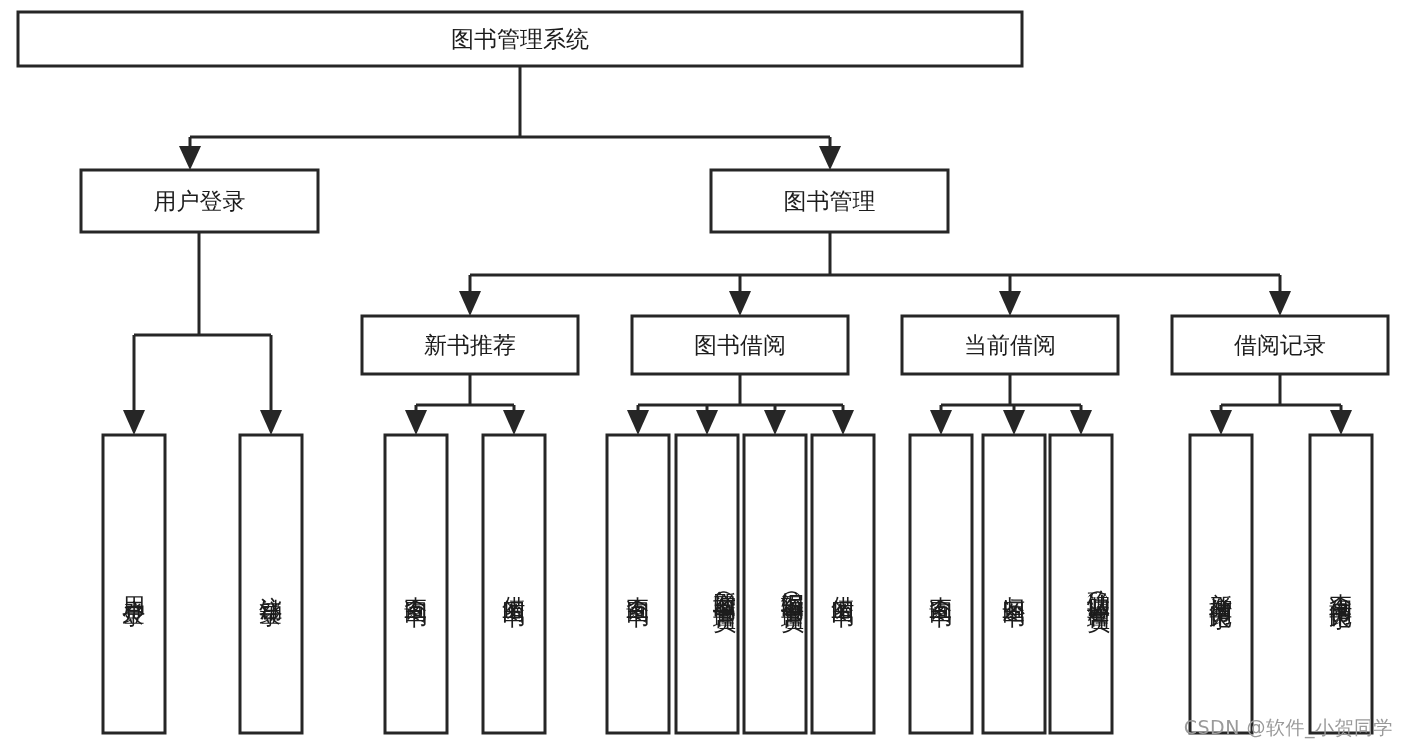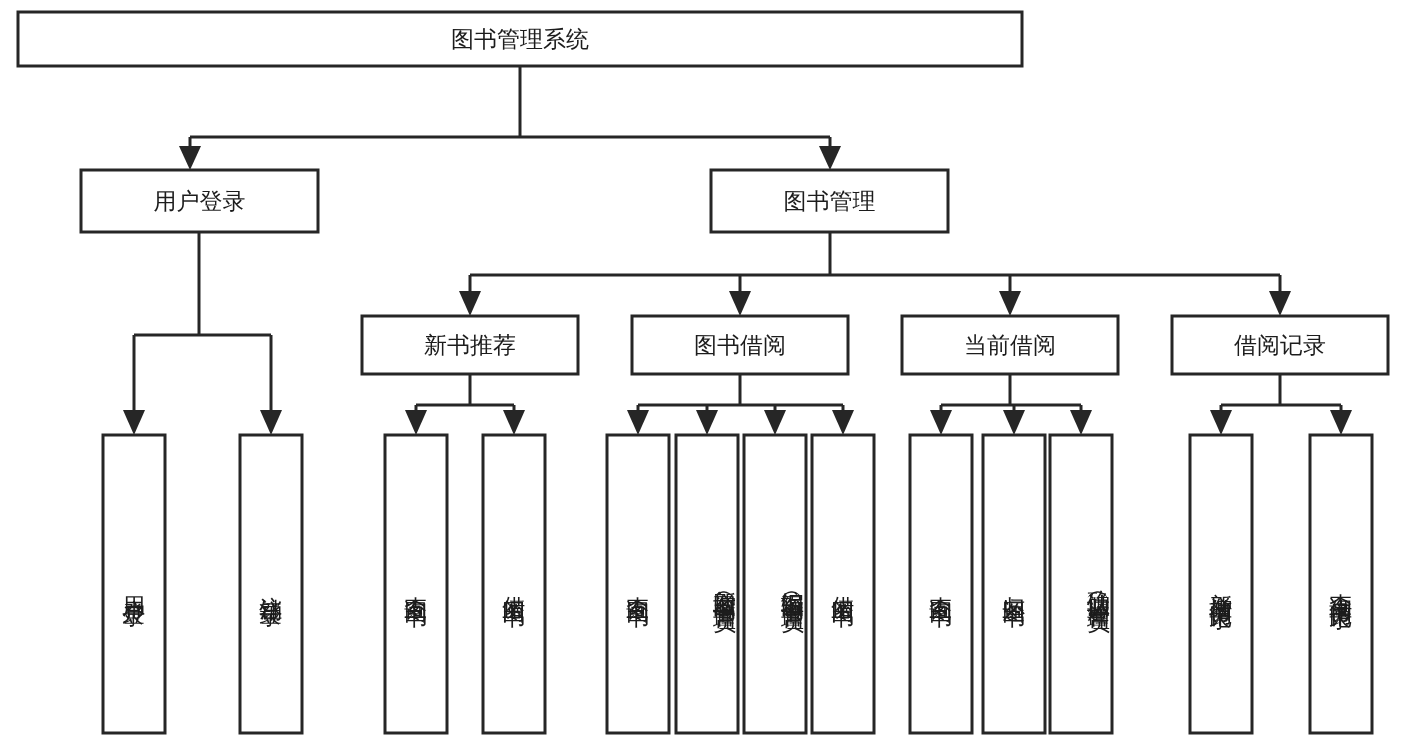--- a/index.html
+++ b/index.html
@@ -186,13 +186,14 @@
   <div class="node-label-v" style="left:607px; top:435px; width:62px; height:298px; display:flex; align-items:center; justify-content:center;">查询图书</div>
   <div class="node-label-v" style="left:676px; top:440px; width:62px; height:290px; display:flex; align-items:flex-start; justify-content:center;">新增图书（管理员）</div>
   <div class="node-label-v" style="left:744px; top:440px; width:62px; height:290px; display:flex; align-items:flex-start; justify-content:center;">编辑图书（管理员）</div>
   <div class="node-label-v" style="left:812px; top:435px; width:62px; height:298px; display:flex; align-items:center; justify-content:center;">借阅图书</div>
   <div class="node-label-v" style="left:910px; top:435px; width:62px; height:298px; display:flex; align-items:center; justify-content:center;">查询图书</div>
   <div class="node-label-v" style="left:983px; top:435px; width:62px; height:298px; display:flex; align-items:center; justify-content:center;">归还图书</div>
   <div class="node-label-v" style="left:1050px; top:440px; width:62px; height:290px; display:flex; align-items:flex-start; justify-content:center;">确认归还（管理员）</div>
   <div class="node-label-v" style="left:1190px; top:435px; width:62px; height:298px; display:flex; align-items:center; justify-content:center;">新增借阅记录</div>
   <div class="node-label-v" style="left:1310px; top:435px; width:62px; height:298px; display:flex; align-items:center; justify-content:center;">查询借阅记录</div>
 
+  <div class="watermark">CSDN @软件_小贺同学</div>
 </div>
 
 </body></html>

